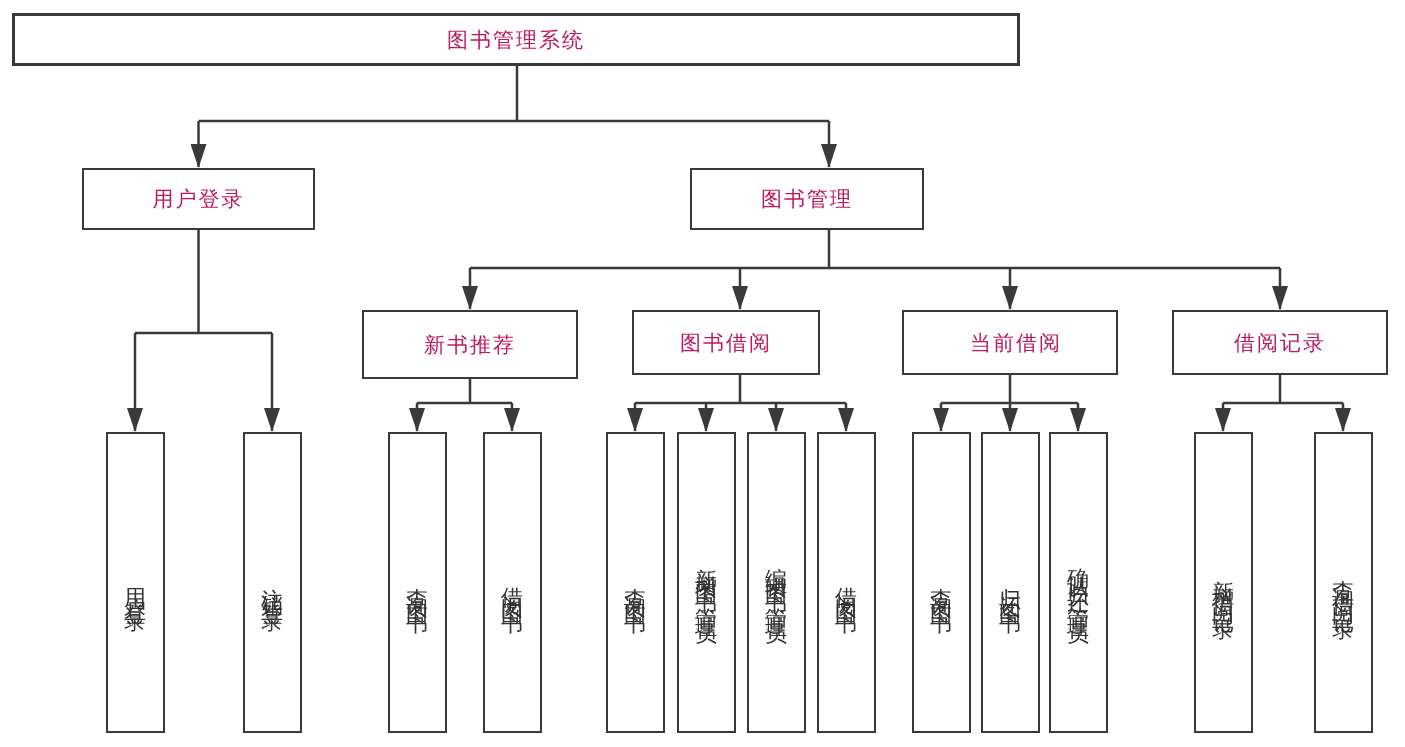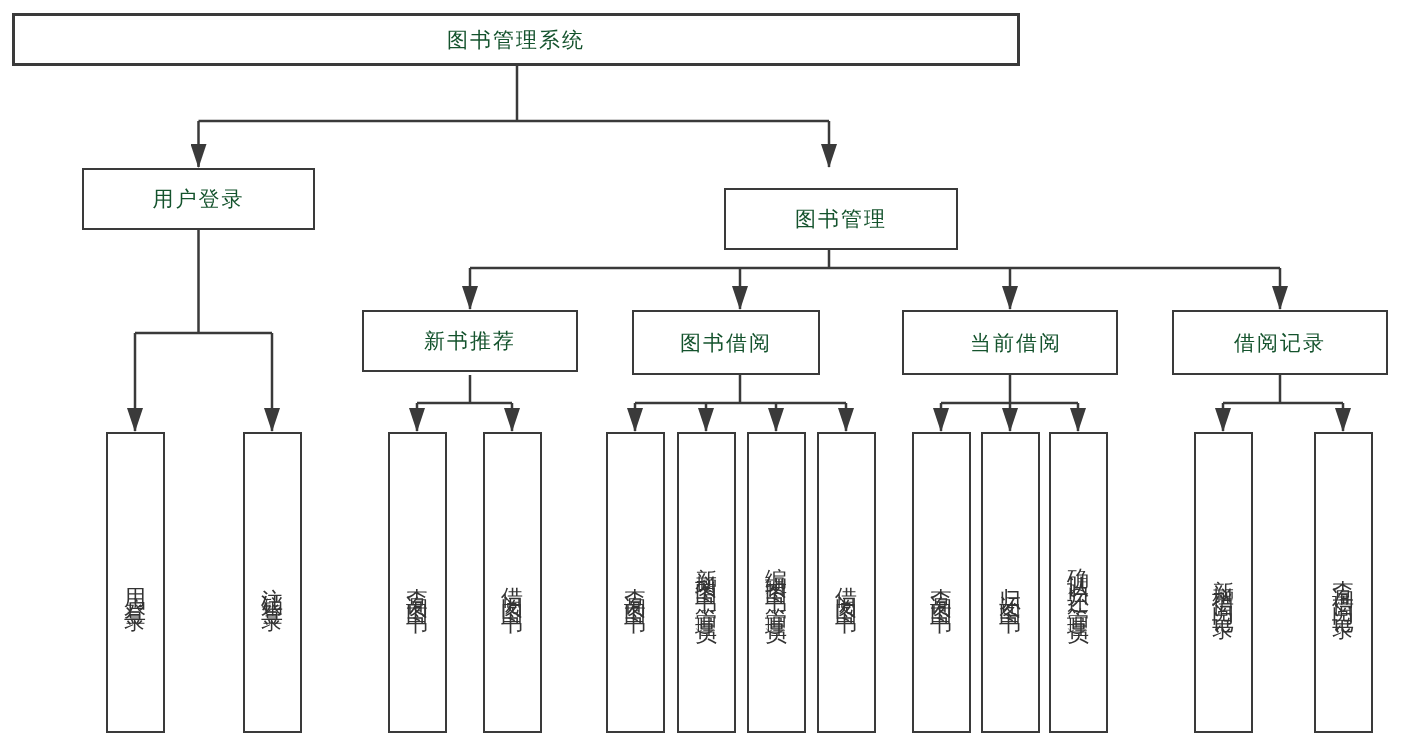--- a/index.html
+++ b/index.html
@@ -16,21 +16,21 @@
   .node{
     position:absolute;
     box-sizing:border-box;
     border:2.5px solid #3a3a3a;
     background:#ffffff;
     display:flex;align-items:center;justify-content:center;
     color:#333333;
   }
   .node.root{border-width:3px;}
   .hlabel{
-    font-size:21px;letter-spacing:2px;white-space:nowrap;color:#14532d;
+    font-size:21px;letter-spacing:2px;white-space:nowrap;color:#be185d;
   }
   .vtext{
     writing-mode:vertical-rl;
     text-orientation:mixed;
     font-size:22px;
     letter-spacing:8px;
     margin-top:6px;
     color:#333333;
     white-space:nowrap;
   }
@@ -95,25 +95,25 @@
     <line class="wire" x1="1343" y1="403" x2="1343" y2="431" marker-end="url(#arrow)"></line>
   </svg>
 
   <div class="node root" style="left:12px;top:13px;width:1008px;height:53px;">
     <span class="hlabel">图书管理系统</span>
   </div>
 
   <div class="node" style="left:82px;top:168px;width:233px;height:62px;">
     <span class="hlabel">用户登录</span>
   </div>
-  <div class="node" style="left:724px;top:168px;width:234px;height:62px;margin-top:20px;">
+  <div class="node" style="left:690px;top:168px;width:234px;height:62px;">
     <span class="hlabel">图书管理</span>
   </div>
 
-  <div class="node" style="left:362px;top:310px;width:216px;height:62px;">
+  <div class="node" style="left:362px;top:310px;width:216px;height:69px;">
     <span class="hlabel">新书推荐</span>
   </div>
   <div class="node" style="left:632px;top:310px;width:188px;height:65px;">
     <span class="hlabel">图书借阅</span>
   </div>
   <div class="node" style="left:902px;top:310px;width:216px;height:65px;padding-left:12px;">
     <span class="hlabel">当前借阅</span>
   </div>
   <div class="node" style="left:1172px;top:310px;width:216px;height:65px;">
     <span class="hlabel">借阅记录</span>

